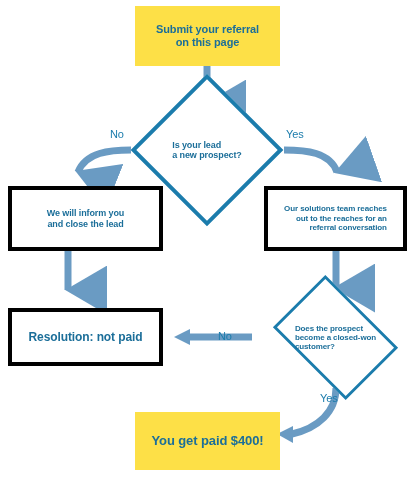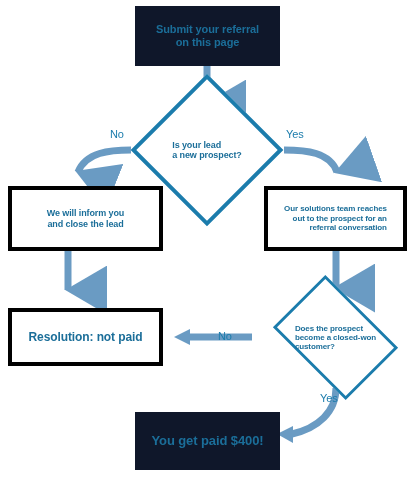--- a/index.html
+++ b/index.html
@@ -30,21 +30,21 @@
     justify-content: center;
     text-align: center;
     color: #1B6E99;
     font-weight: bold;
     line-height: 1.18;
     letter-spacing: -0.1px;
   }
 
   
   .node.fill {
-    background: #0f172a;
+    background: #fde047;
     color: #1B6E99;
   }
 
   
   .node.outline {
     background: #ffffff;
     border: 4px solid #000000;
   }
 
   
@@ -148,21 +148,21 @@
   <div class="node outline" style="left:8px; top:186px; width:155px; height:65px; font-size:9px;">
     <div>
       <div>We will inform you</div>
       <div>and close the lead</div>
     </div>
   </div>
 
   <div class="node outline" style="left:264px; top:186px; width:143px; height:65px; font-size:8px;text-align:right;">
     <div>
       <div>Our solutions team reaches</div>
-      <div>out to the prospect for an</div>
+      <div>out to the reaches for an</div>
       <div>referral conversation</div>
     </div>
   </div>
 
   <div class="node outline" style="left:8px; top:308px; width:155px; height:58px; font-size:12px;">
     <div>Resolution: not paid</div>
   </div>
 
   <div class="diamond" style="left:264px; top:286px; width:143px; height:103px;">
     <div class="shape" style="transform: rotate(45deg) scale(0.72);"></div>

